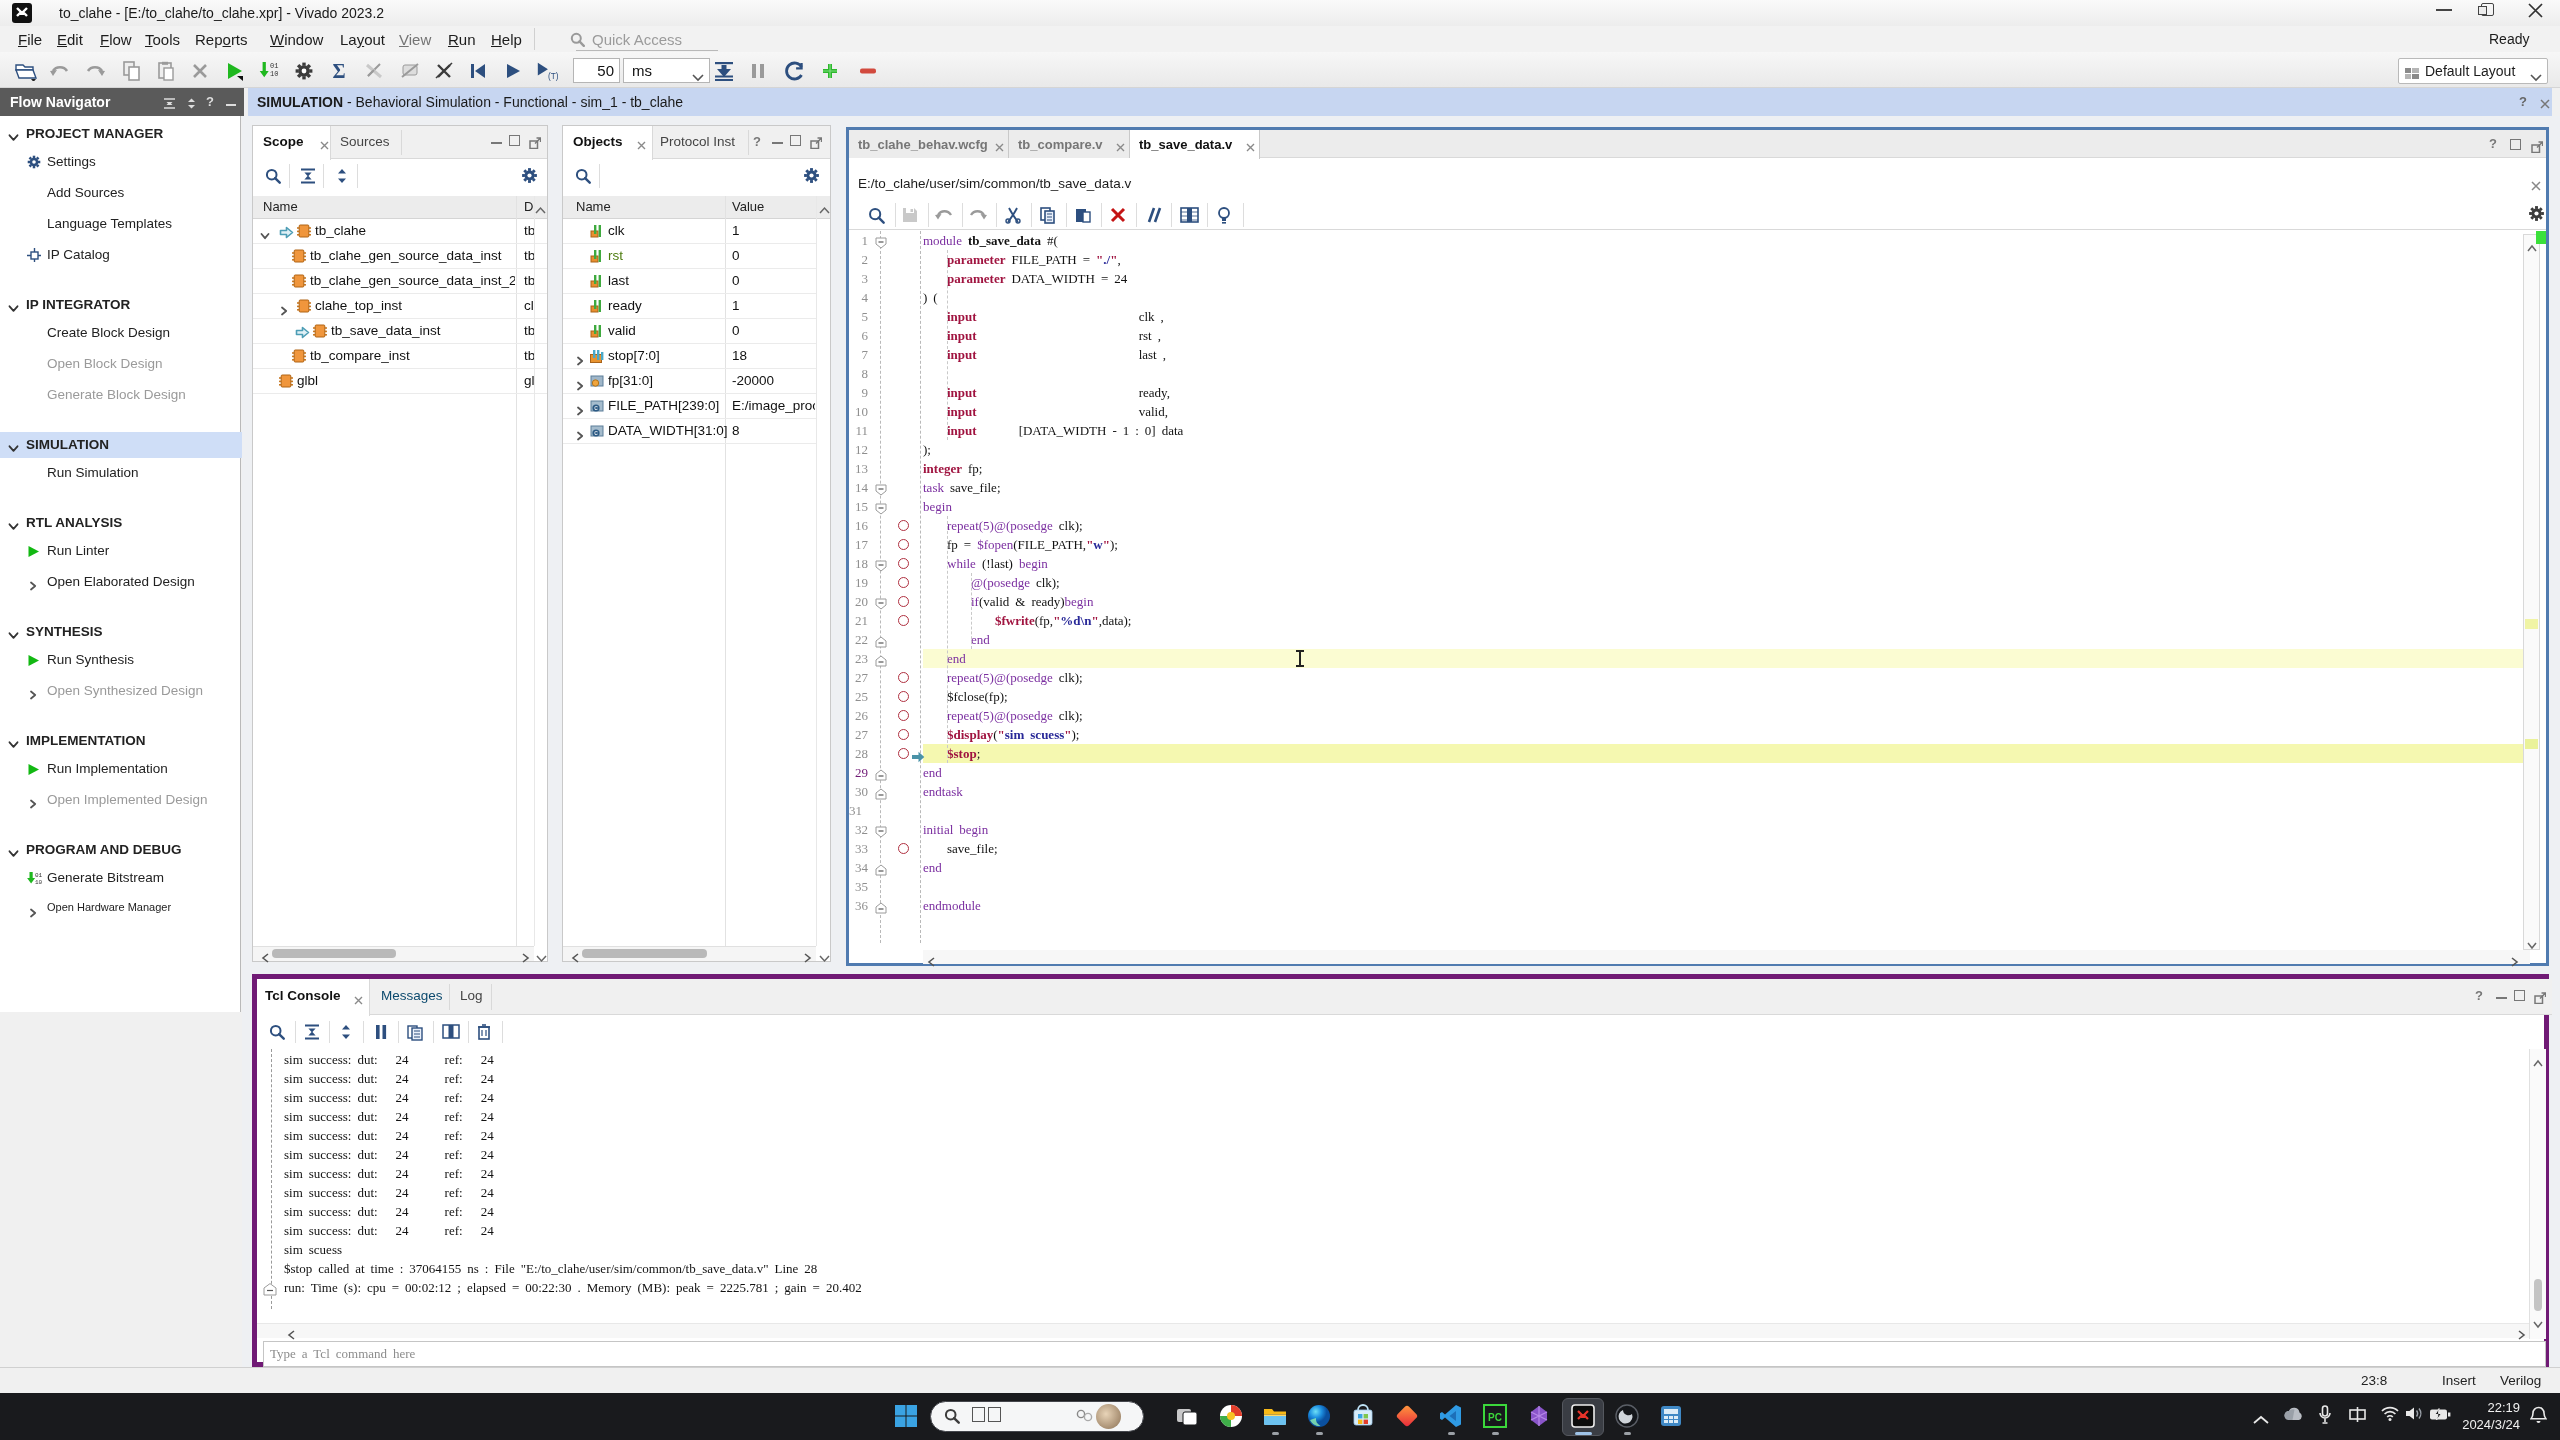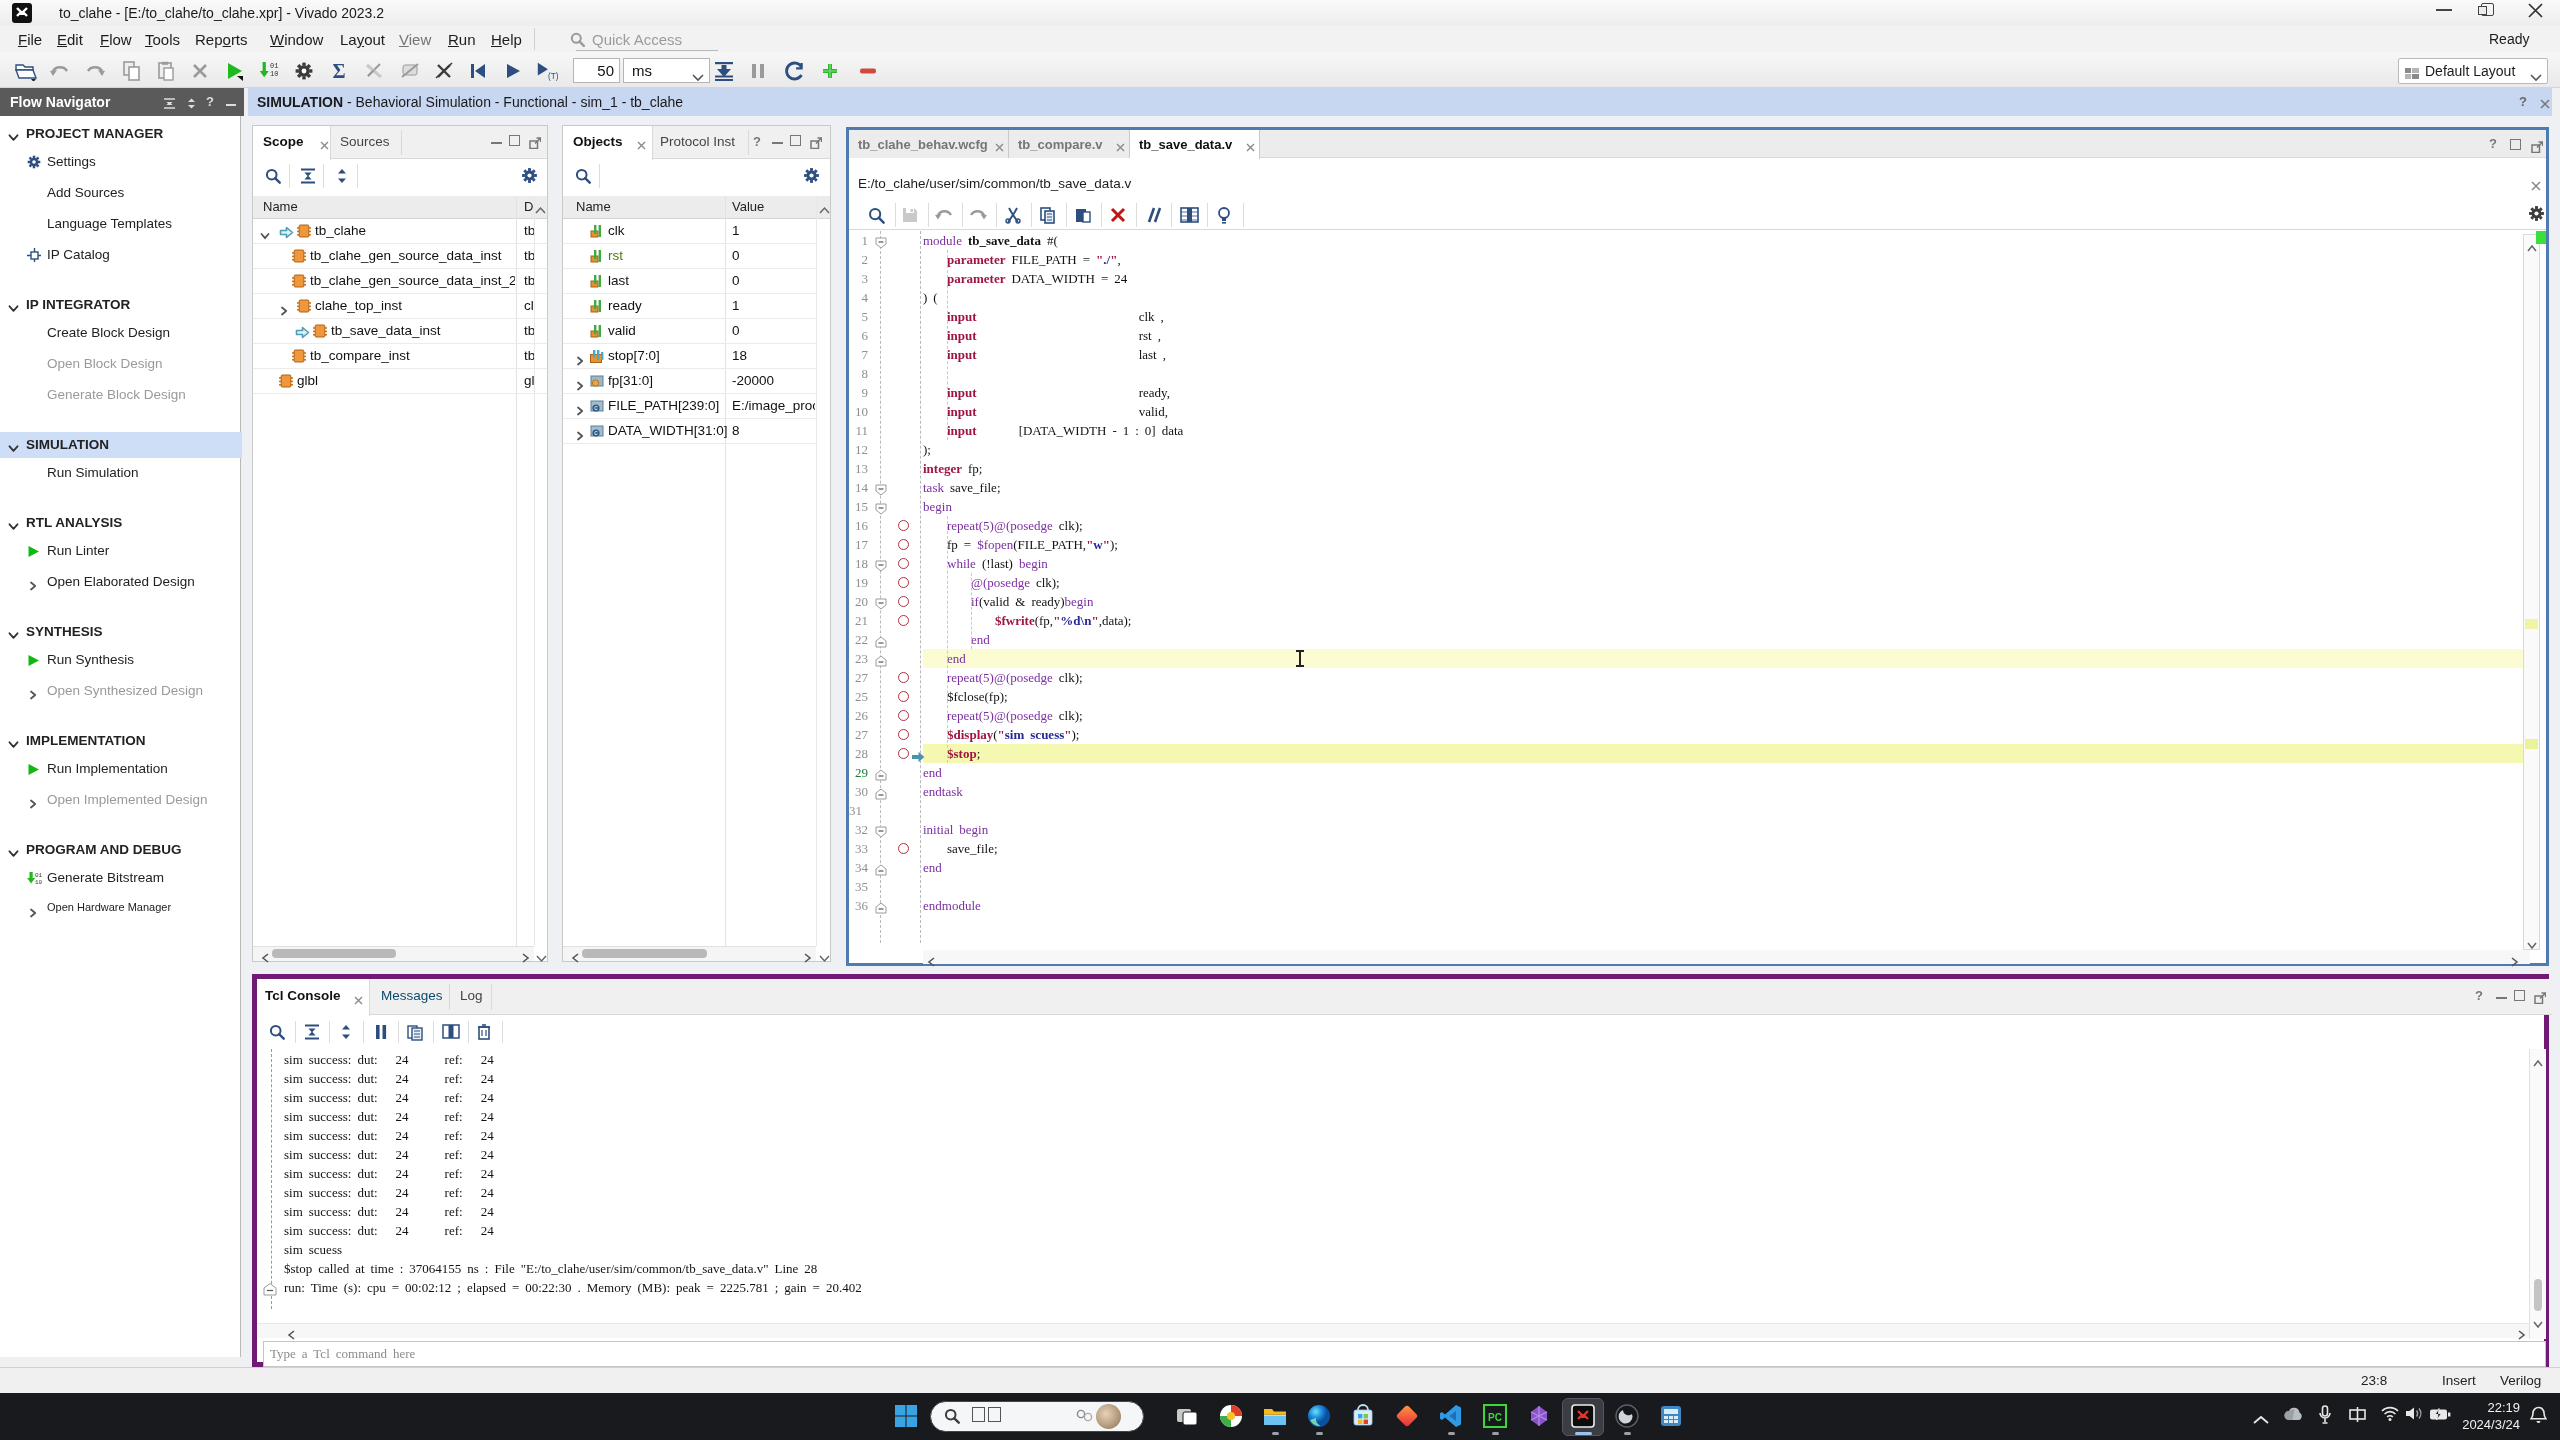--- a/index.html
+++ b/index.html
@@ -216,21 +216,21 @@
 <div class="abs" style="left:206px;top:6px;font-size:13px;font-weight:bold;color:#ddd">?</div>
 <div class="abs" style="left:226px;top:16px;width:10px;height:2px;background:#ddd"></div>
 </div>
 <div class="abs" style="left:248px;top:88px;width:2304px;height:28px;background:#c7d6f1">
 <div class="abs" style="left:9px;top:6px;font-size:14px;color:#1a1a1a"><b>SIMULATION</b> - Behavioral Simulation - Functional - sim_1 - tb_clahe</div>
 <div class="abs" style="left:2271px;top:6px;font-size:13px;color:#666;font-weight:bold">?</div>
 <div class="abs" style="left:2291px;top:8px"><svg width="12" height="12" viewBox="0 0 12 12" style="">
         <path d="M2 2 L10 10 M10 2 L2 10" stroke="#777" stroke-width="1.5"></path>
       </svg></div>
 </div>
-<div class="abs" style="left:0;top:116px;width:241px;height:1241px;background:#fff;border-right:1px solid #b9b9b9">
+<div class="abs" style="left:0;top:116px;width:241px;height:896px;background:#fff;border-right:1px solid #b9b9b9">
 <div class="abs" style="left:8px;top:13px"><svg width="11" height="11" viewBox="0 0 11 11" style="">
         <path d="M1.5 3.3 L5.5 7.92 L9.5 3.3" fill="none" stroke="#333" stroke-width="1.8" stroke-linecap="round" stroke-linejoin="round"></path>
       </svg></div>
 <div class="abs" style="left:26px;top:10px;font-size:13.5px;font-weight:bold;color:#222">PROJECT MANAGER</div>
 <div class="abs" style="left:27px;top:39px"><svg width="14" height="14" viewBox="0 0 14 14" style="">
         <circle cx="7" cy="7" r="4.3" fill="#2d4f7f"></circle>
         <line x1="11.0" y1="7.0" x2="13.3" y2="7.0" stroke="#2d4f7f" stroke-width="2.5"></line>
         <line x1="9.8" y1="9.8" x2="11.5" y2="11.5" stroke="#2d4f7f" stroke-width="2.5"></line>
         <line x1="7.0" y1="11.0" x2="7.0" y2="13.3" stroke="#2d4f7f" stroke-width="2.5"></line>
         <line x1="4.2" y1="9.8" x2="2.5" y2="11.5" stroke="#2d4f7f" stroke-width="2.5"></line>
@@ -825,21 +825,21 @@
 <div class="abs code" style="left:74px;top:475px;line-height:19px">    <span class="kw">repeat(5)@(posedge</span> clk);</div>
 <div class="abs code" style="left:0;top:494px;width:19px;text-align:right;color:#8f8f8f;line-height:19px">27</div>
 <div class="abs" style="left:49px;top:498px;width:11px;height:11px;border:1.6px solid #b03040;border-radius:50%"></div>
 <div class="abs code" style="left:74px;top:494px;line-height:19px">    <span class="ty">$display</span>(<span class="ty">"</span><span class="st">sim scuess</span><span class="ty">"</span>);</div>
 <div class="abs code" style="left:0;top:513px;width:19px;text-align:right;color:#8f8f8f;line-height:19px">28</div>
 <div class="abs" style="left:49px;top:517px;width:11px;height:11px;border:1.6px solid #b03040;border-radius:50%"></div>
 <div class="abs" style="left:62px;top:518px"><svg width="14" height="12" viewBox="0 0 14 12" style="">
           <path d="M1 4 h6.5 v-3.2 l5.8 5.2 -5.8 5.2 v-3.2 h-6.5 z" fill="#4a93a8"></path>
         </svg></div>
 <div class="abs code" style="left:74px;top:513px;line-height:19px">    <span class="ty">$stop</span>;</div>
-<div class="abs code" style="left:0;top:532px;width:19px;text-align:right;color:#15803d;line-height:19px">29</div>
+<div class="abs code" style="left:0;top:532px;width:19px;text-align:right;color:#701a75;line-height:19px">29</div>
 <div class="abs" style="left:26px;top:536px"><svg width="12" height="12" viewBox="0 0 12 12" style="">
           <path d="M1 11 h10 v-6 l-5 -4 -5 4 z" fill="#fff" stroke="#9a9a9a"></path>
           <path d="M3.5 7 h5" stroke="#555" stroke-width="1.2"></path>
         </svg></div>
 <div class="abs code" style="left:74px;top:532px;line-height:19px"><span class="kw">end</span></div>
 <div class="abs code" style="left:0;top:551px;width:19px;text-align:right;color:#8f8f8f;line-height:19px">30</div>
 <div class="abs" style="left:26px;top:555px"><svg width="12" height="12" viewBox="0 0 12 12" style="">
           <path d="M1 11 h10 v-6 l-5 -4 -5 4 z" fill="#fff" stroke="#9a9a9a"></path>
           <path d="M3.5 7 h5" stroke="#555" stroke-width="1.2"></path>
         </svg></div>

